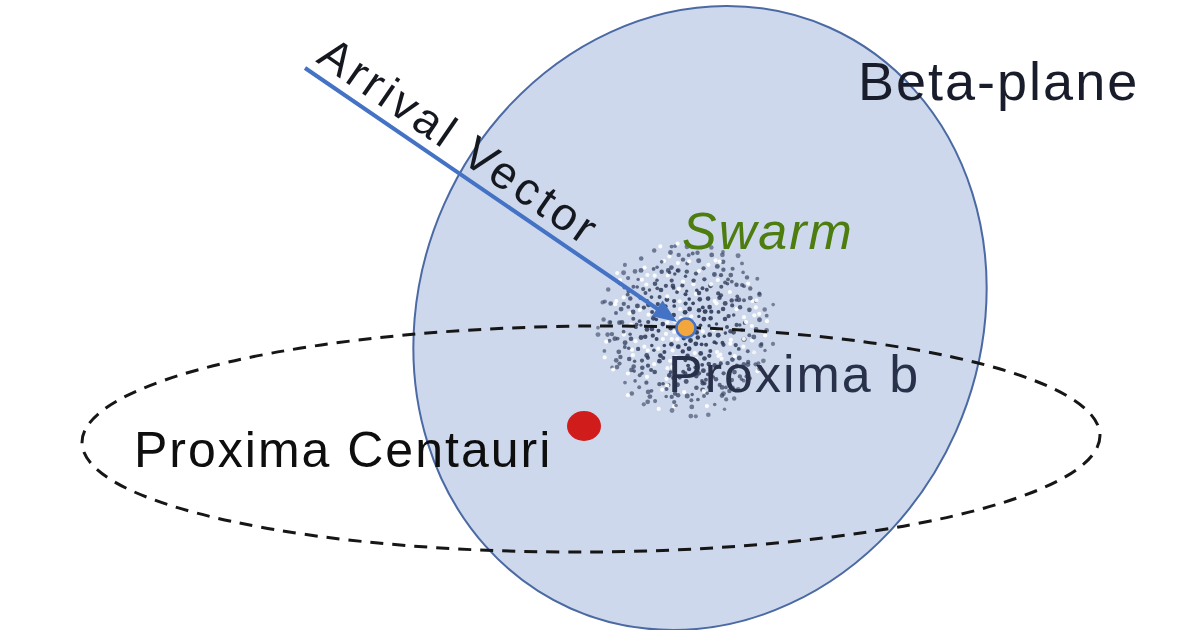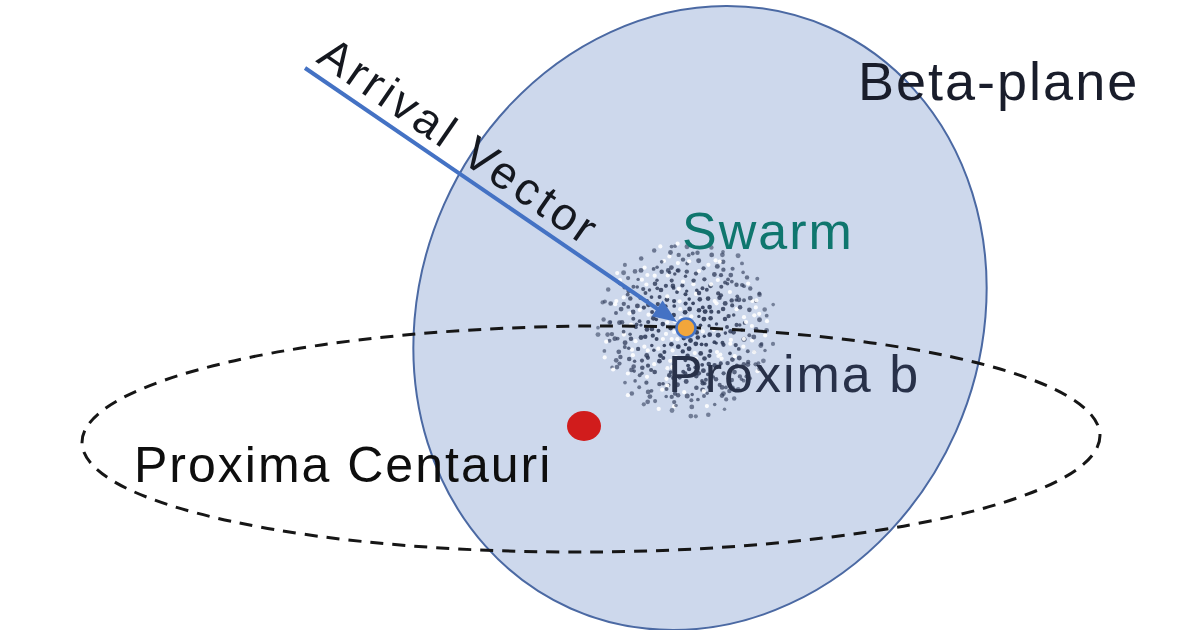--- a/index.html
+++ b/index.html
@@ -14,21 +14,21 @@
   .lbl {
     position:absolute;
     line-height:1;
     white-space:nowrap;
     font-family:"Liberation Sans", sans-serif;
     letter-spacing:2px;
   }
   .lbl-beta    { left:858px; top:54px;  font-size:54px; }
   .lbl-swarm   { left:682px; top:205px; font-size:52px; }
   .lbl-proxb   { left:668px; top:348px; font-size:52px;text-align:center; }
-  .lbl-proxcen { left:134px; top:440px; font-size:50px; }
+  .lbl-proxcen { left:134px; top:425px; font-size:50px; }
   .lbl-arrival {
     left:311px; top:21px;
     font-size:46px;
     letter-spacing:4px;
     height:46px;
     transform:rotate(34.5deg);
     transform-origin:left bottom;
   }
 </style>
 </head>
@@ -519,18 +519,18 @@
 
     <circle cx="686" cy="328" r="9.5" stroke-width="2.5" fill="#f2a63b" stroke="#4472c4"></circle>
 
     <ellipse cx="584" cy="426" rx="17" ry="15" fill="#d11c1c"></ellipse>
   </svg>
 
   <div class="lbl lbl-arrival" style="color: rgb(21, 24, 31);">Arrival Vector</div>
 
   <div class="lbl lbl-beta" style="color: rgb(25, 29, 43);">Beta-plane</div>
 
-  <div class="lbl lbl-swarm" style="color: #0f766e;">Swarm</div>
+  <div class="lbl lbl-swarm" style="color: #4d7c0f; font-style: italic;">Swarm</div>
 
   <div class="lbl lbl-proxb" style="color: rgb(40, 49, 73);">Proxima b</div>
 
   <div class="lbl lbl-proxcen" style="color: rgb(14, 14, 14);">Proxima Centauri</div>
 </div>
 
 </body></html>

